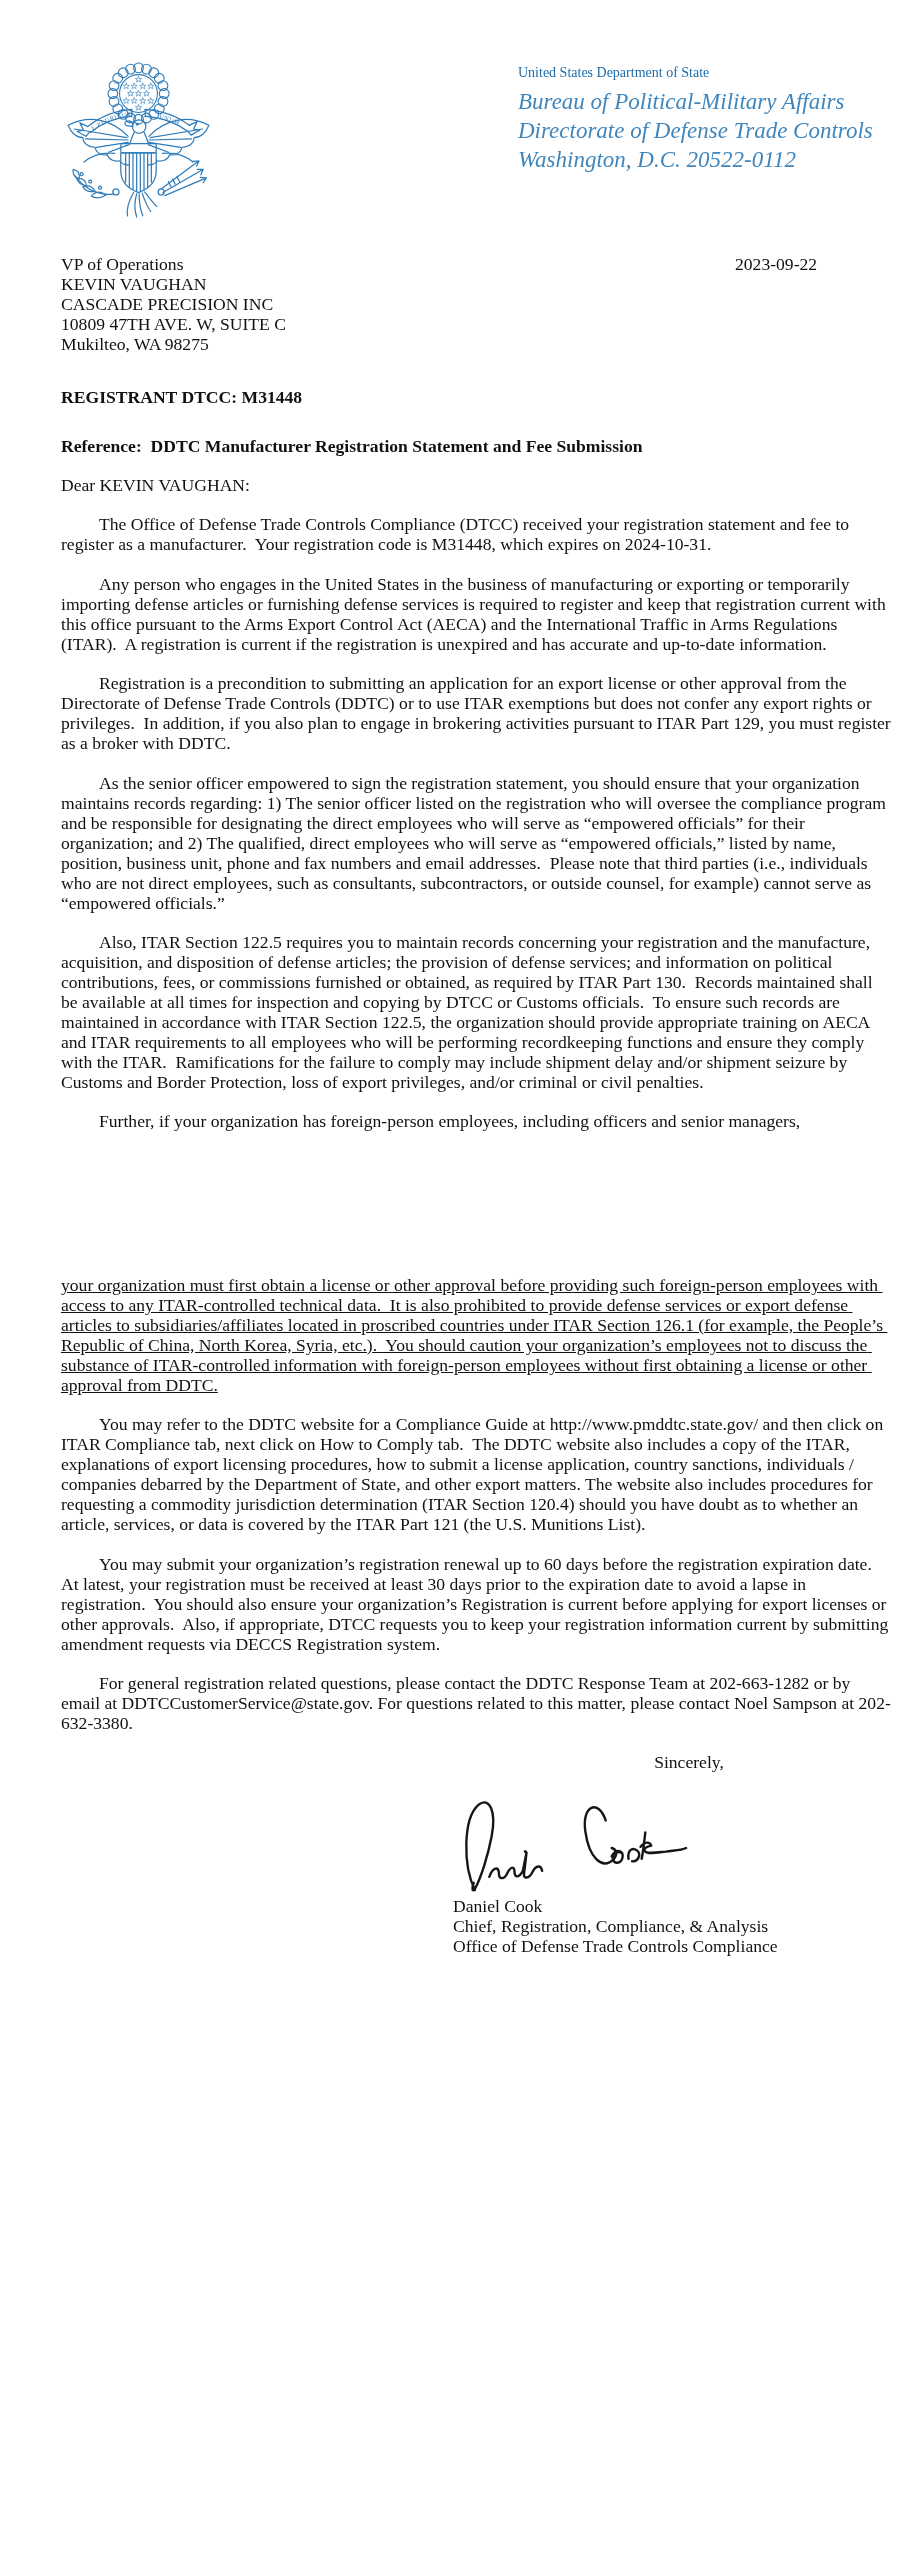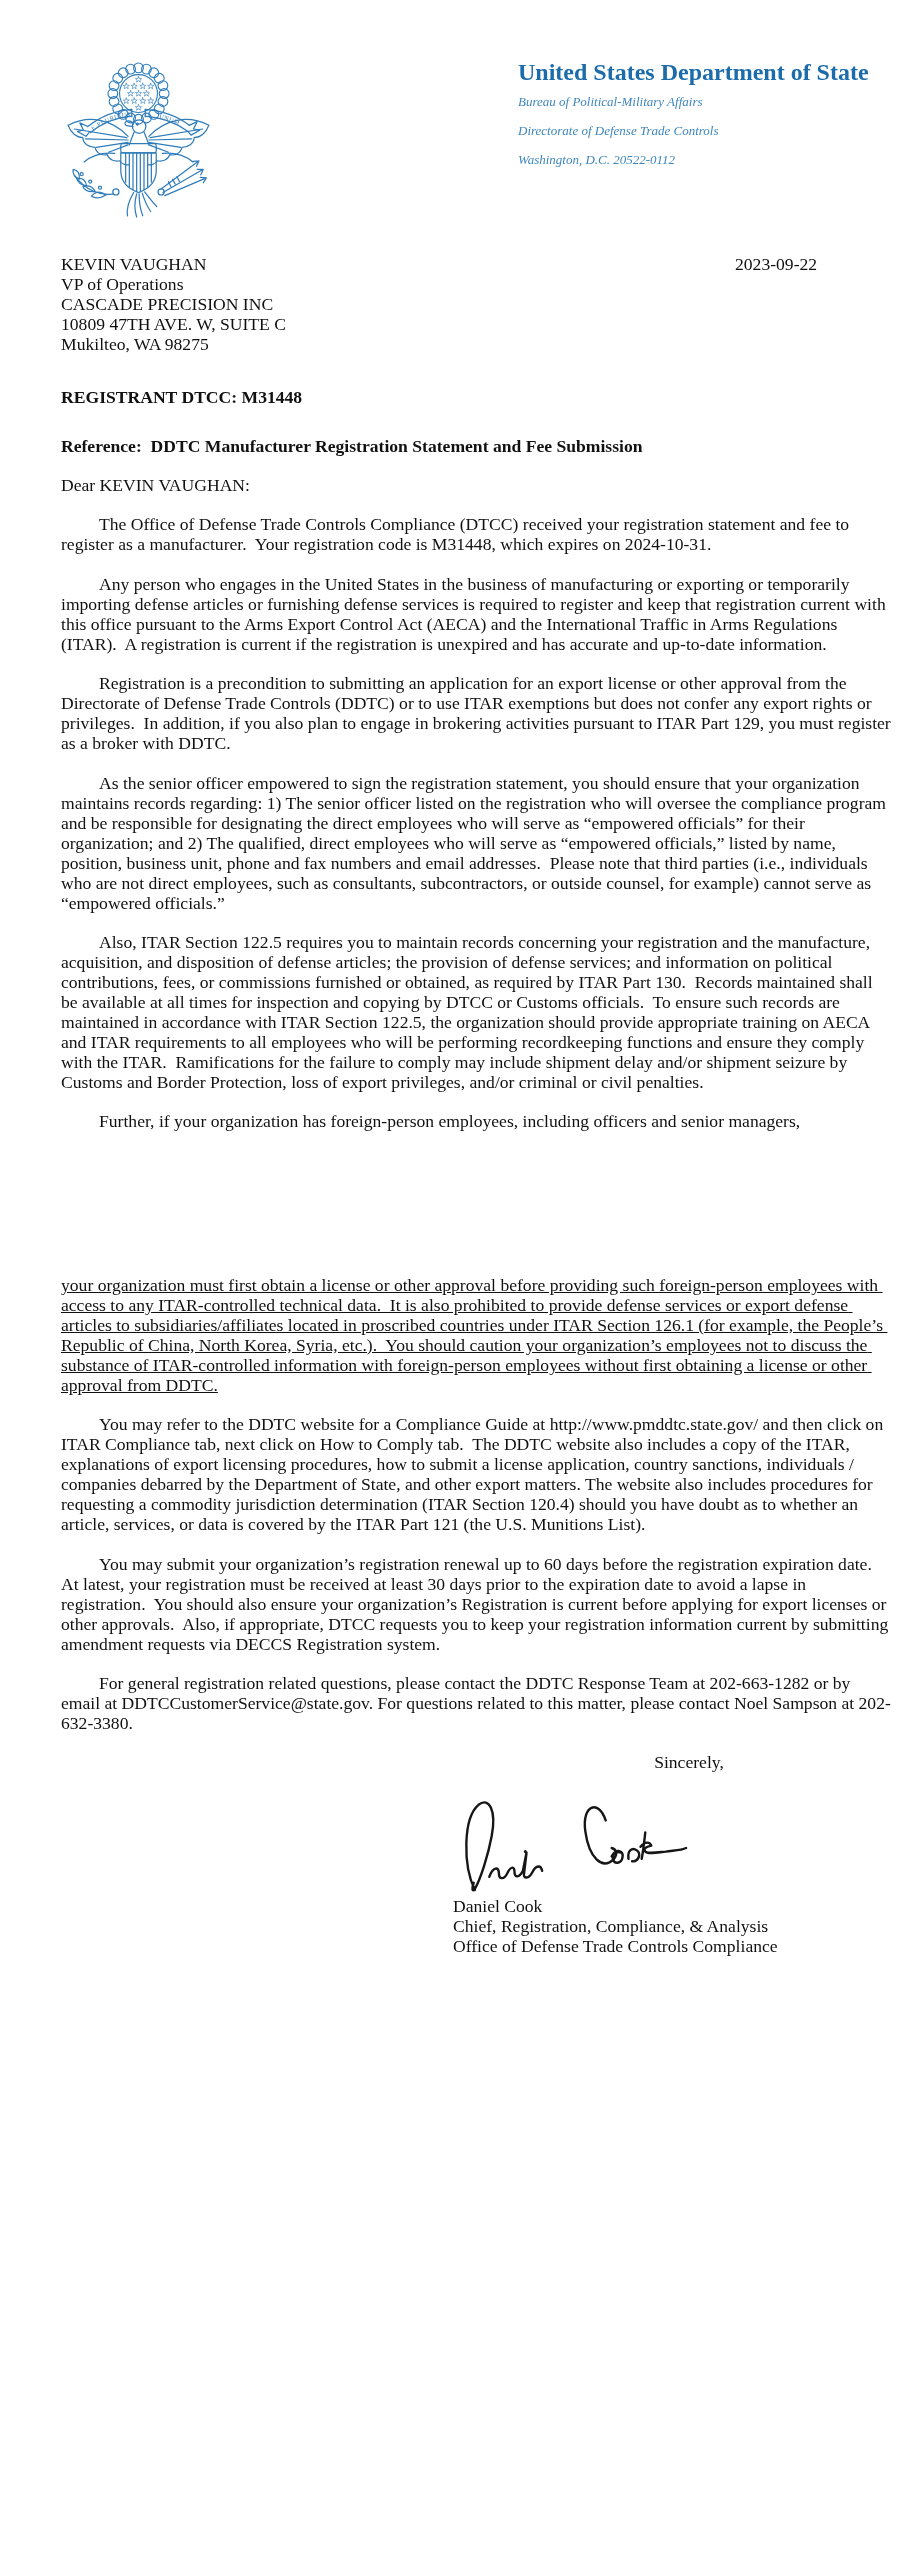--- a/index.html
+++ b/index.html
@@ -21,27 +21,27 @@
     width: 165px;
     height: 176px;
   }
   .letterhead {
     position: absolute;
     left: 518px;
     top: 58px;
     line-height: 29px;
   }
   .letterhead .dept {
-    font-weight: bold;
-    font-size: 24px;
+    font-weight: normal;
+    font-size: 14px;
     color: #1c6cab;
   }
   .letterhead .sub {
     font-style: italic;
-    font-size: 13px;
+    font-size: 23px;
     color: #3f86bd;
   }
   
   .content {
     position: absolute;
     left: 61px;
     top: 254px;
     width: 831px;
     font-size: 17.6px;
     line-height: 20px;
@@ -201,22 +201,22 @@
     <div class="dept">United States Department of State</div>
     <div class="sub">Bureau of Political-Military Affairs</div>
     <div class="sub">Directorate of Defense Trade Controls</div>
     <div class="sub">Washington, D.C. 20522-0112</div>
   </div>
 
   <div class="content">
 
     <div class="recipient-block">
       <span class="date">2023-09-22</span>
+      <div>VP of Operations</div>
       <div>KEVIN VAUGHAN</div>
-      <div>VP of Operations</div>
       <div>CASCADE PRECISION INC</div>
       <div>10809 47TH AVE. W, SUITE C</div>
       <div>Mukilteo, WA 98275</div>
     </div>
 
     <div class="reg-lines">
       <div>REGISTRANT DTCC: M31448</div>
     </div>
 
     <div class="reference">Reference:  DDTC Manufacturer Registration Statement and Fee Submission</div>

